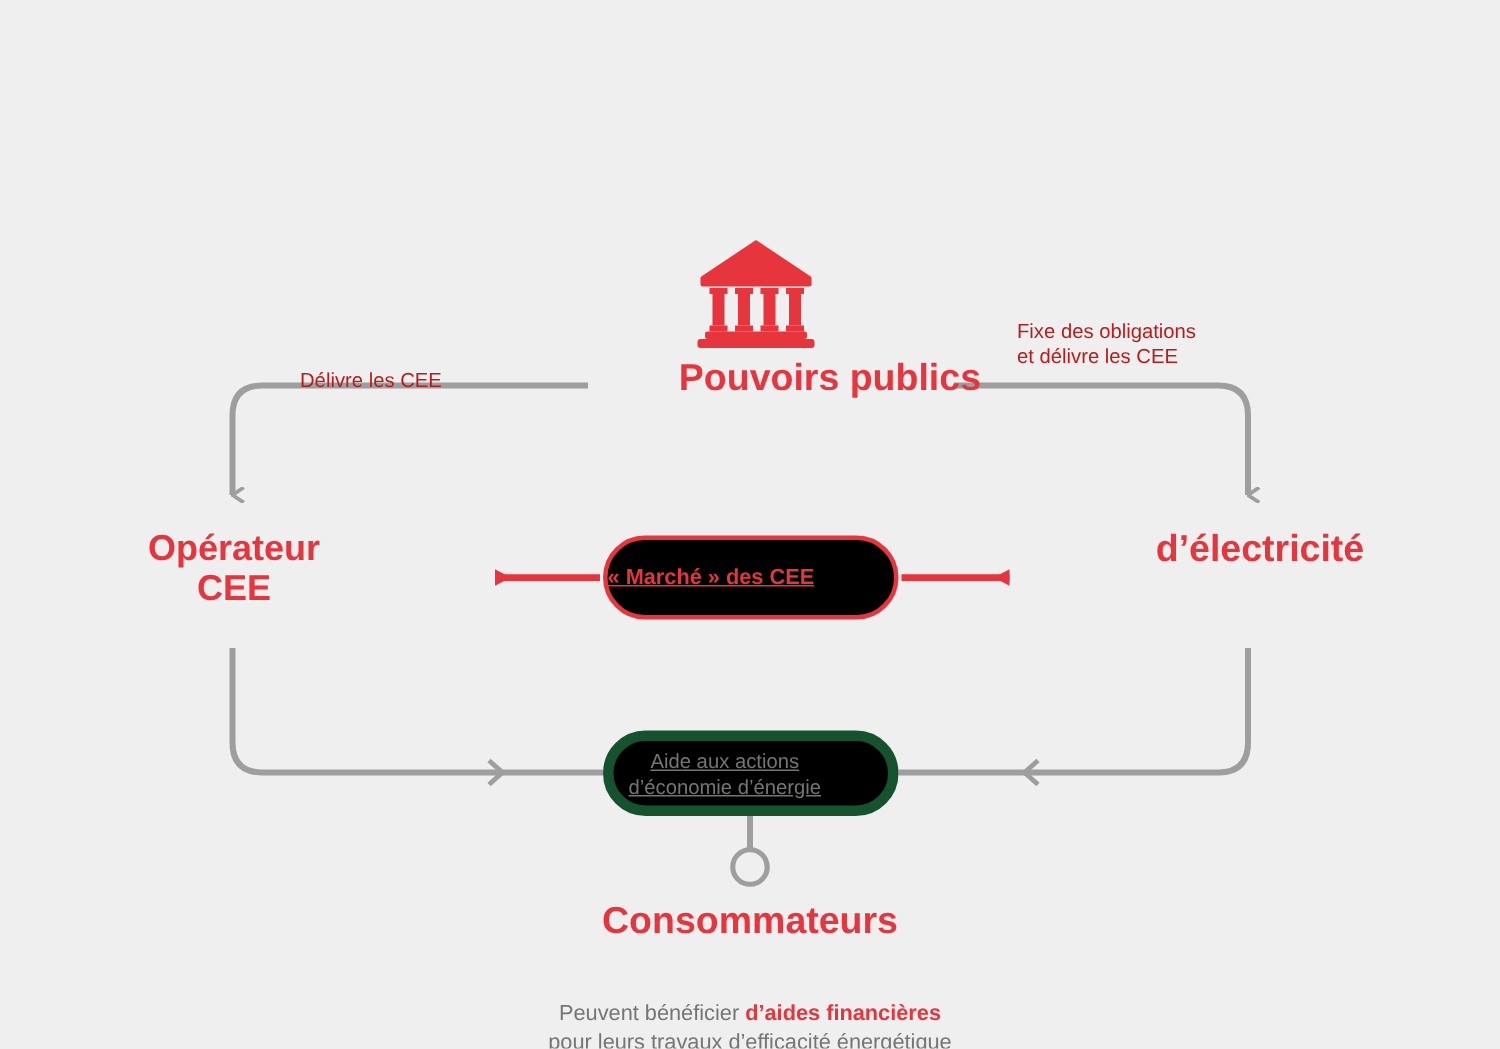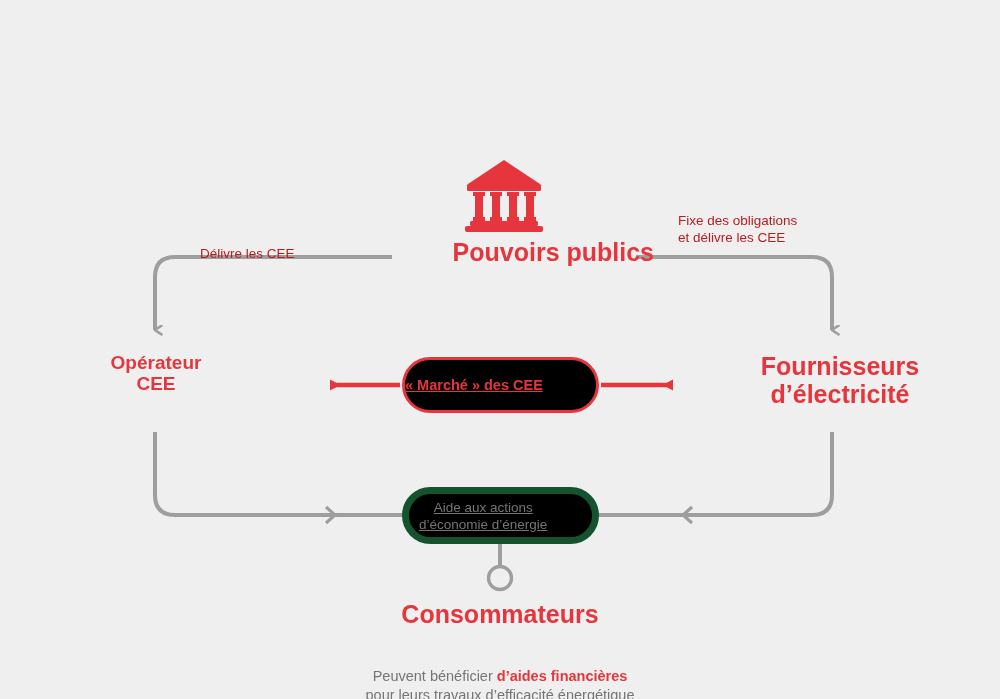--- a/index.html
+++ b/index.html
@@ -63,21 +63,21 @@
     left: 354px;
     top: 238px;
     width: 300px;
     font-size: 25px;
     text-align: right;
   }
   #label-operateur {
     left: 60px;
     top: 352px;
     width: 192px;
-    font-size: 19px;
+    font-size: 24px;
   }
   #label-fournisseurs {
     left: 730px;
     top: 352px;
     width: 220px;
     font-size: 25px;
   }
   #label-consommateurs {
     left: 350px;
     top: 600px;
@@ -231,21 +231,20 @@
   <div class="node-label" id="label-pouvoirs">
     <span>Pouvoirs publics</span>
   </div>
 
   <div class="node-label" id="label-operateur">
     <div>Opérateur</div>
     <div>CEE</div>
   </div>
 
   <div class="node-label" id="label-fournisseurs">
-    <div>Fournisseurs</div>
     <div>d’électricité</div>
   </div>
 
   <div class="edge-caption" id="cap-delivre">
     <div>Délivre les CEE</div>
   </div>
 
   <div class="edge-caption" id="cap-fixe">
     <div>Fixe des obligations</div>
     <div>et délivre les CEE</div>

